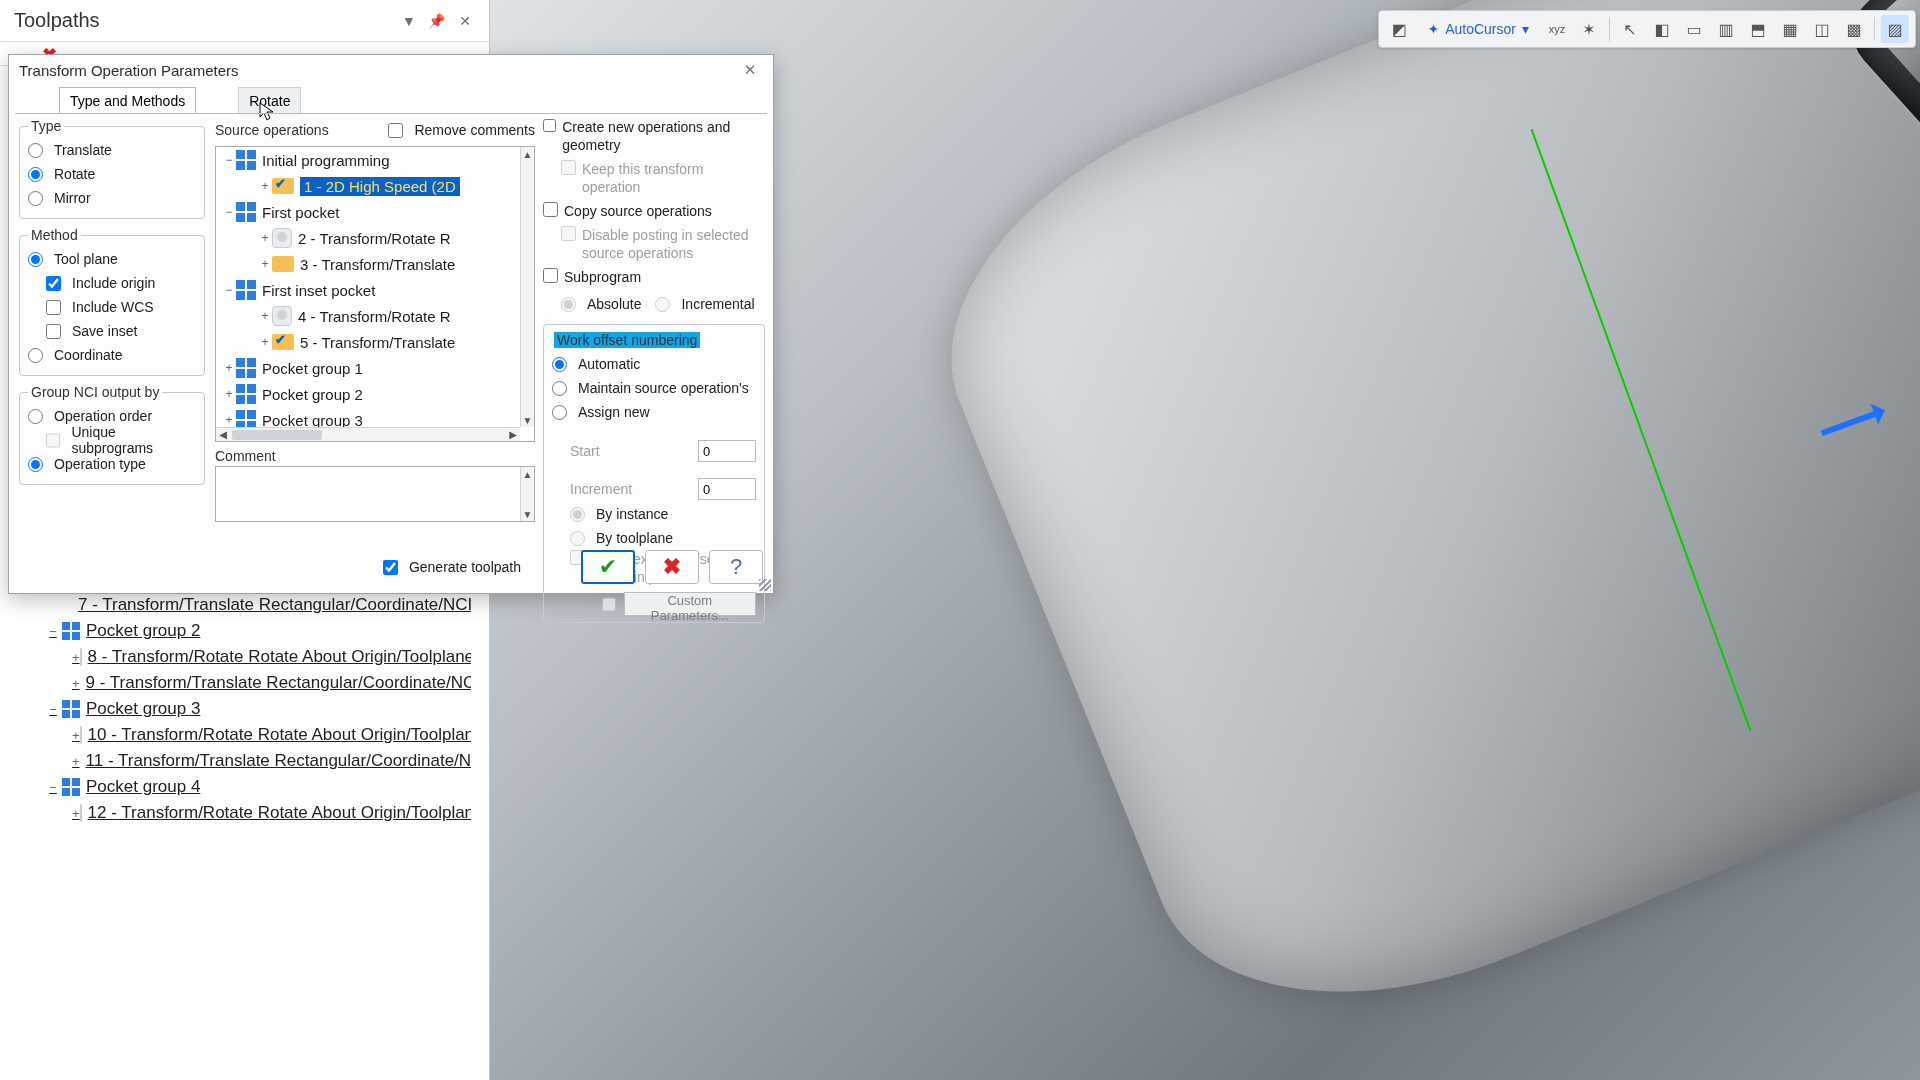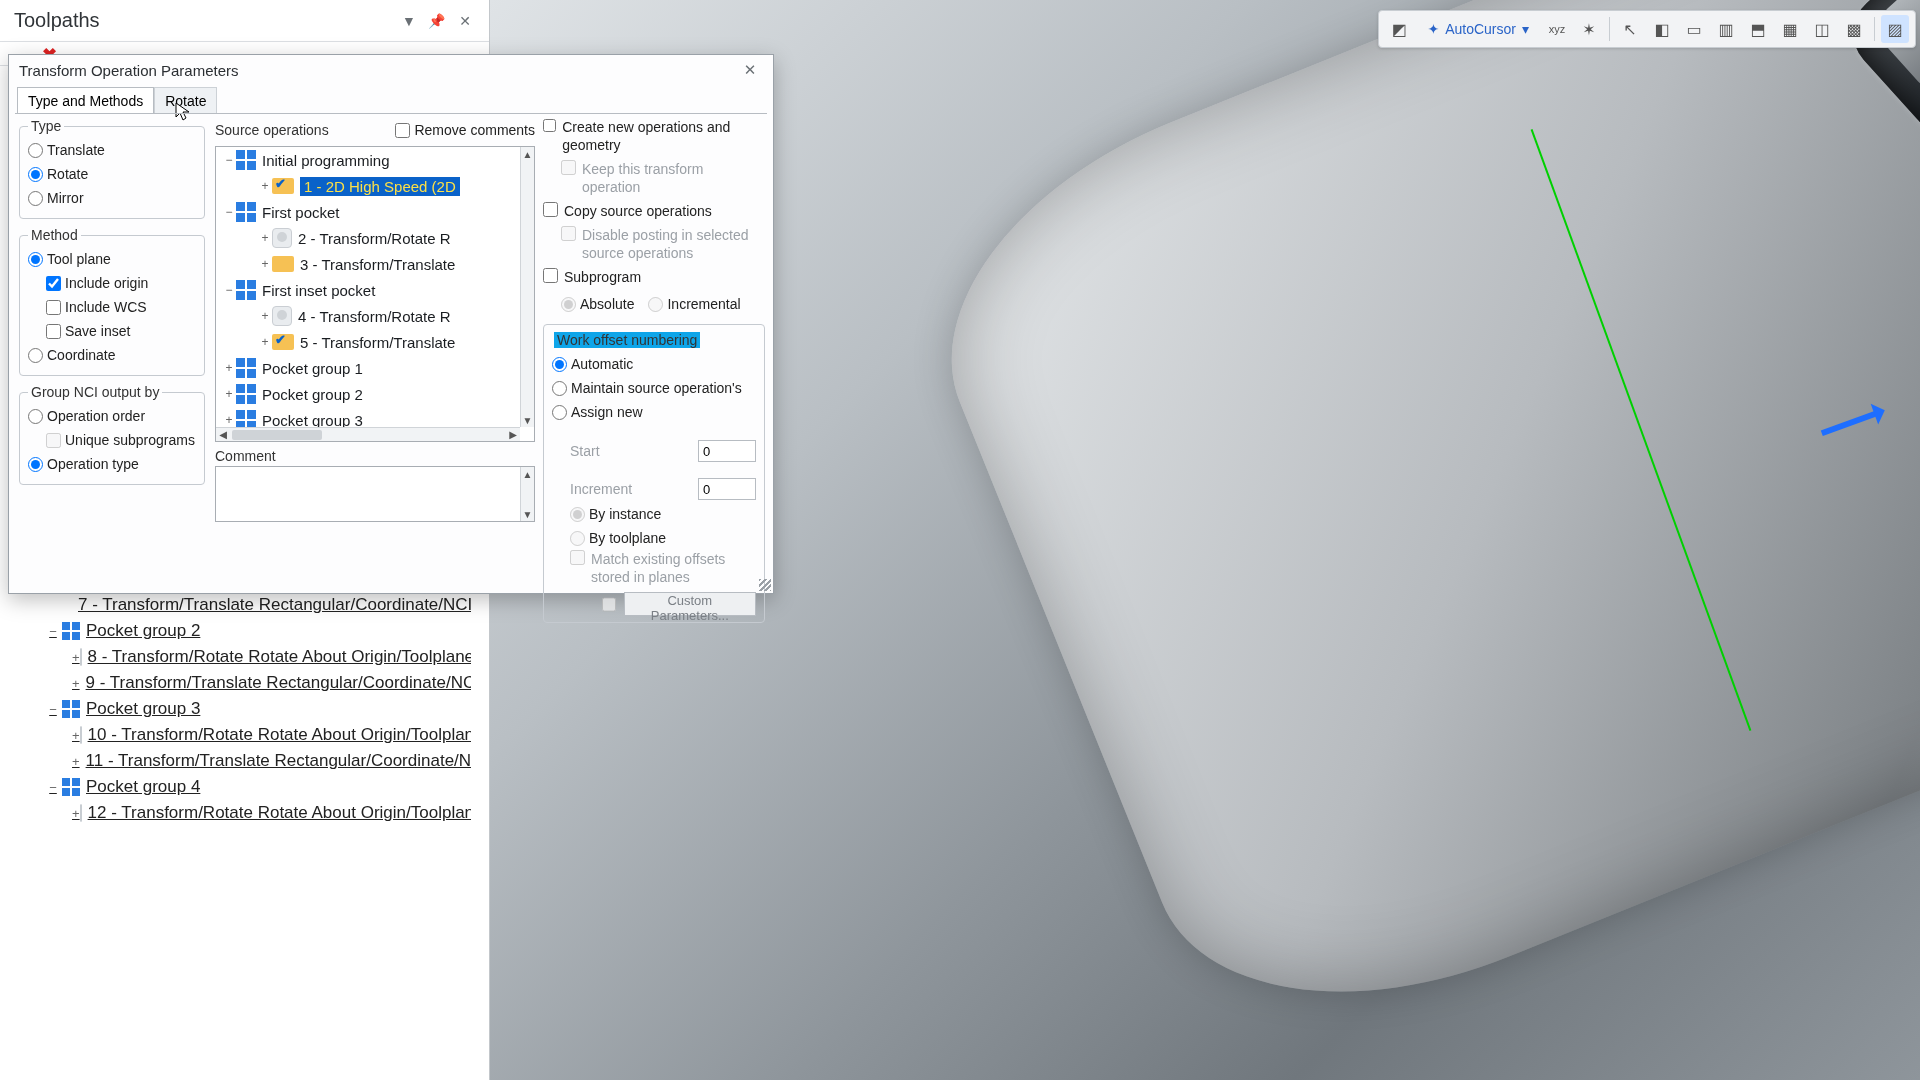--- a/index.html
+++ b/index.html
@@ -64,30 +64,30 @@
   
   .dialog{
     position:absolute; left:8px; top:54px; width:766px; height:540px;
     background:#fdfdfe; border:1px solid #9aa1a8; box-shadow:0 6px 20px rgba(0,0,0,.25);
   }
   .dlg-title{height:30px;display:flex;align-items:center;padding:0 10px;font-size:15px;color:#2b2f33;}
   .dlg-title .sp{flex:1;}
   .dlg-title .close{width:26px;height:22px;display:flex;align-items:center;justify-content:center;color:#6a7075;border-radius:2px;}
 
   .tabs{display:flex;gap:0;padding:0 8px;height:28px;align-items:flex-end;}
-  .tab{padding:5px 10px 4px;font-size:14px;border:1px solid transparent;border-bottom:none;position:relative;}
+  .tab{padding:5px 10px 4px;font-size:14px;border:1px solid transparent;border-bottom:none;position:relative;margin-left:42px;}
   .tab.active{background:#fff;border-color:#b7bcc2;border-bottom:1px solid #fff;margin-bottom:-1px;}
   .tab.inactive{background:#eef1f4;border-color:#ccd1d6;cursor:pointer;}
   .cursor{position:absolute;left:20px;top:14px;pointer-events:none;}
 
   .dlg-body{position:absolute;left:6px;right:6px;top:58px;bottom:50px;border-top:1px solid #b7bcc2;padding-top:6px;}
 
   fieldset{border:1px solid #c5cad0;border-radius:4px;margin:0;padding:4px 8px 8px;}
   legend{font-size:14px;color:#333;padding:0 3px;}
-  label.row{display:flex;align-items:center;gap:4px;font-size:14px;color:#222;height:24px;}
+  label.row{display:flex;align-items:center;gap:11px;font-size:14px;color:#222;height:24px;}
   input[type=radio],input[type=checkbox]{width:15px;height:15px;margin:0;}
   .disabled{color:#9ba0a6;}
   .disabled input{accent-color:#9ba0a6;}
   .txt{width:58px;height:22px;border:1px solid #b7bcc2;font-size:13px;padding:0 4px;background:#fff;}
 
   .col-left{position:absolute;left:4px;top:4px;width:186px;display:flex;flex-direction:column;gap:8px;}
   .col-mid{position:absolute;left:200px;top:4px;width:320px;}
   .col-right{position:absolute;left:528px;top:4px;width:222px;display:flex;flex-direction:column;gap:6px;}
 
   .src-head{display:flex;align-items:center;font-size:14px;color:#333;margin-bottom:4px;}
@@ -476,14 +476,25 @@
             </span>
         </label>
         <div style="display:flex;align-items:center;gap:8px;margin-top:6px;margin-left:50px">
           <input type="checkbox" disabled="" style="">
           <button class="cust-btn" disabled="">Custom Parameters...</button>
         </div>
       </div>
     </div>
   </div>
 
+  <div class="dlg-footer">
+    <span class="sp"></span>
+    <label class="row">
+        <input type="checkbox" checked="" style=""> 
+        <span>Generate toolpath</span>
+      </label>
+    <span style="width:40px"></span>
+    <button class="ok-btn">✔</button>
+    <button class="cancel-btn">✖</button>
+    <button class="help-btn">?</button>
+  </div>
   <div class="resize-grip"></div>
 </div>
 
 </body></html>

